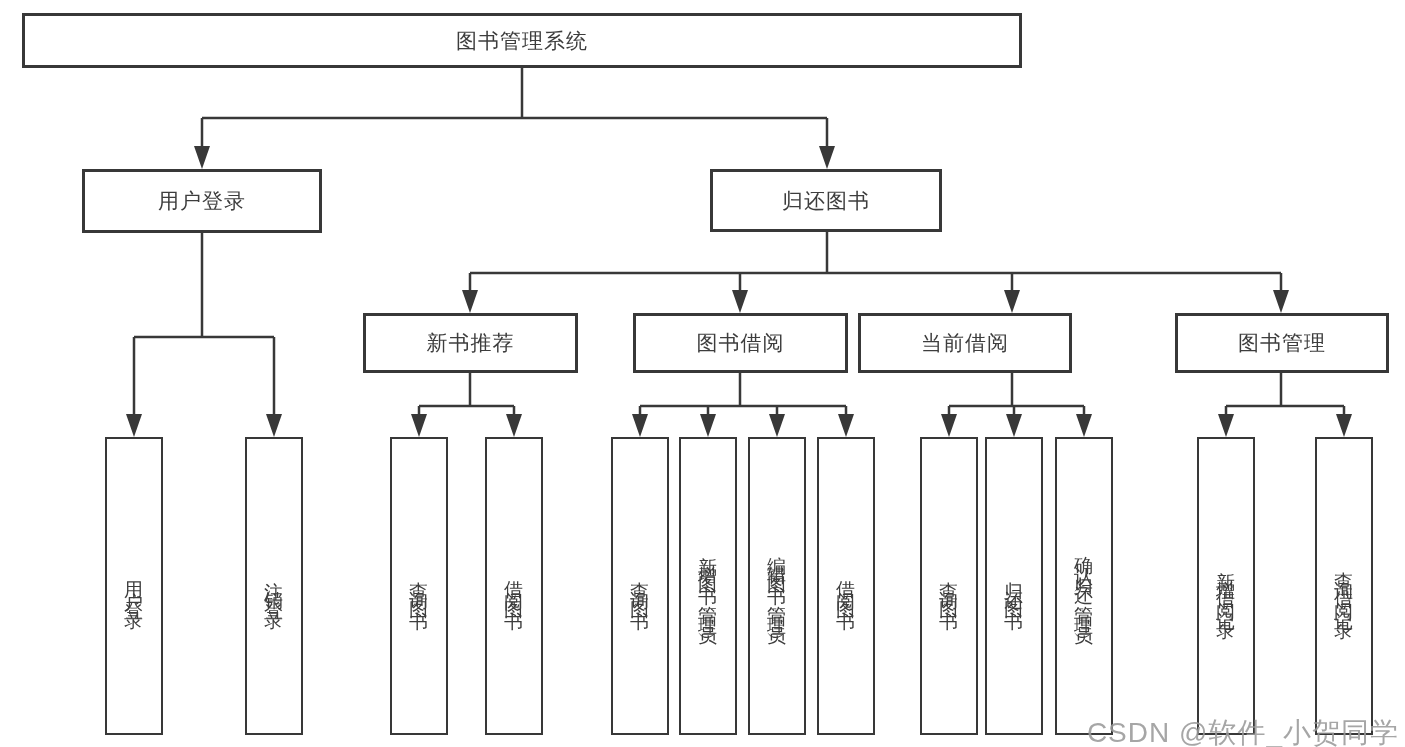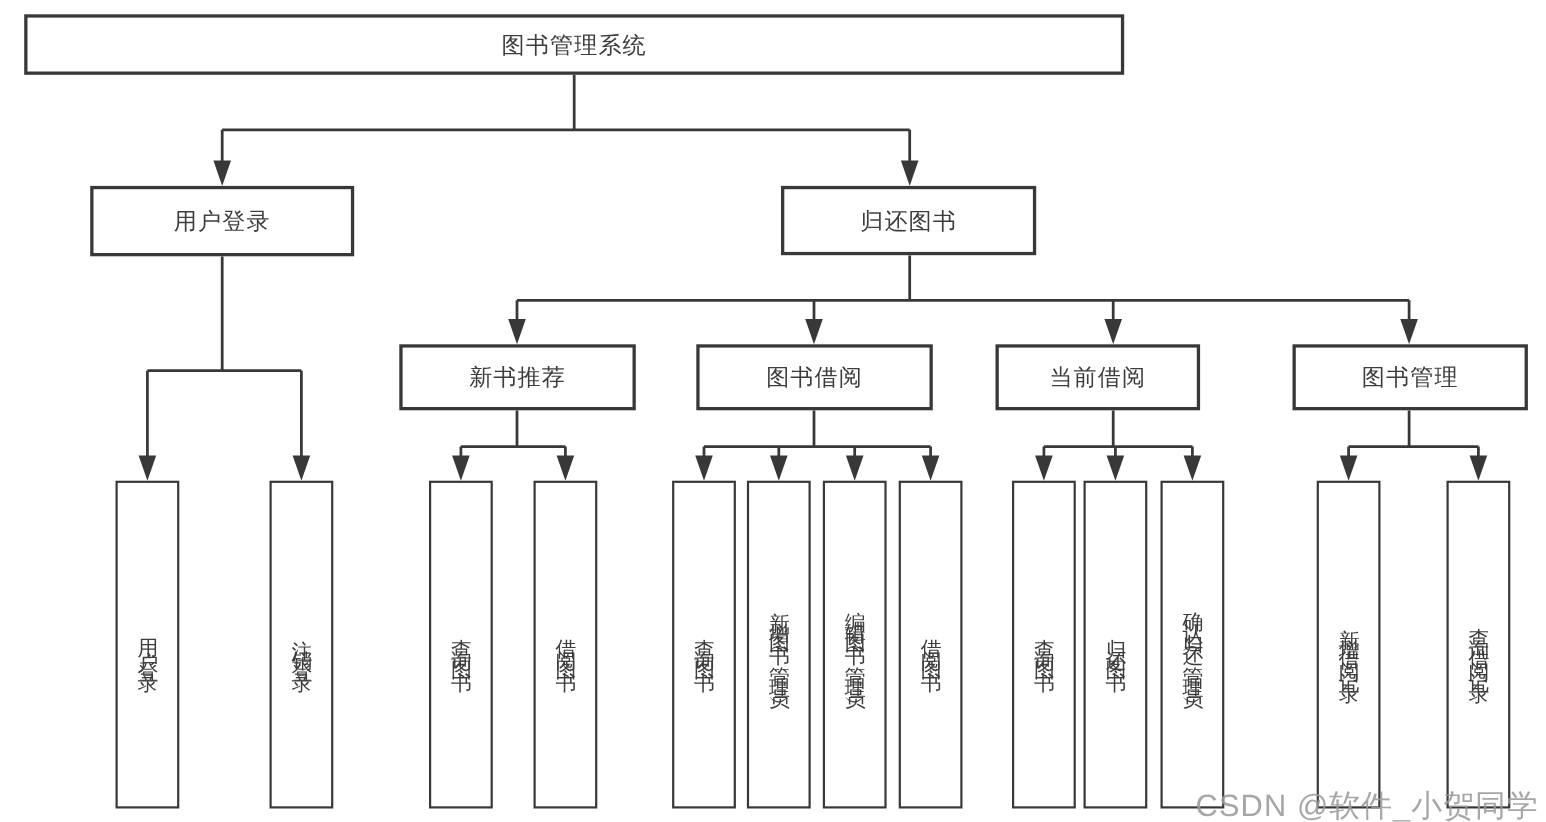--- a/index.html
+++ b/index.html
@@ -95,21 +95,21 @@
     <polygon points="1336,414 1352,414 1344,437"></polygon>
   </svg>
 
   <div class="box" style="left:22px;top:13px;width:1000px;height:55px">图书管理系统</div>
 
   <div class="box" style="left:82px;top:169px;width:240px;height:64px">用户登录</div>
   <div class="box" style="left:710px;top:169px;width:232px;height:63px">归还图书</div>
 
   <div class="box" style="left:633px;top:313px;width:215px;height:60px">图书借阅</div>
   <div class="box" style="left:363px;top:313px;width:215px;height:60px">新书推荐</div>
-  <div class="box" style="left:905px;top:313px;width:186px;height:60px">当前借阅</div>
+  <div class="box" style="left:858px;top:313px;width:214px;height:60px">当前借阅</div>
   <div class="box" style="left:1175px;top:313px;width:214px;height:60px">图书管理</div>
 
   <div class="box vbox" style="left:105px;top:437px;width:58px;height:298px">用户登录</div>
   <div class="box vbox" style="left:245px;top:437px;width:58px;height:298px">注销登录</div>
 
   <div class="box vbox" style="left:390px;top:437px;width:58px;height:298px">查询图书</div>
   <div class="box vbox" style="left:485px;top:437px;width:58px;height:298px">借阅图书</div>
 
   <div class="box vbox" style="left:611px;top:437px;width:58px;height:298px">查询图书</div>
   <div class="box vbox" style="left:679px;top:437px;width:58px;height:298px">新增图书（管理员）</div>

